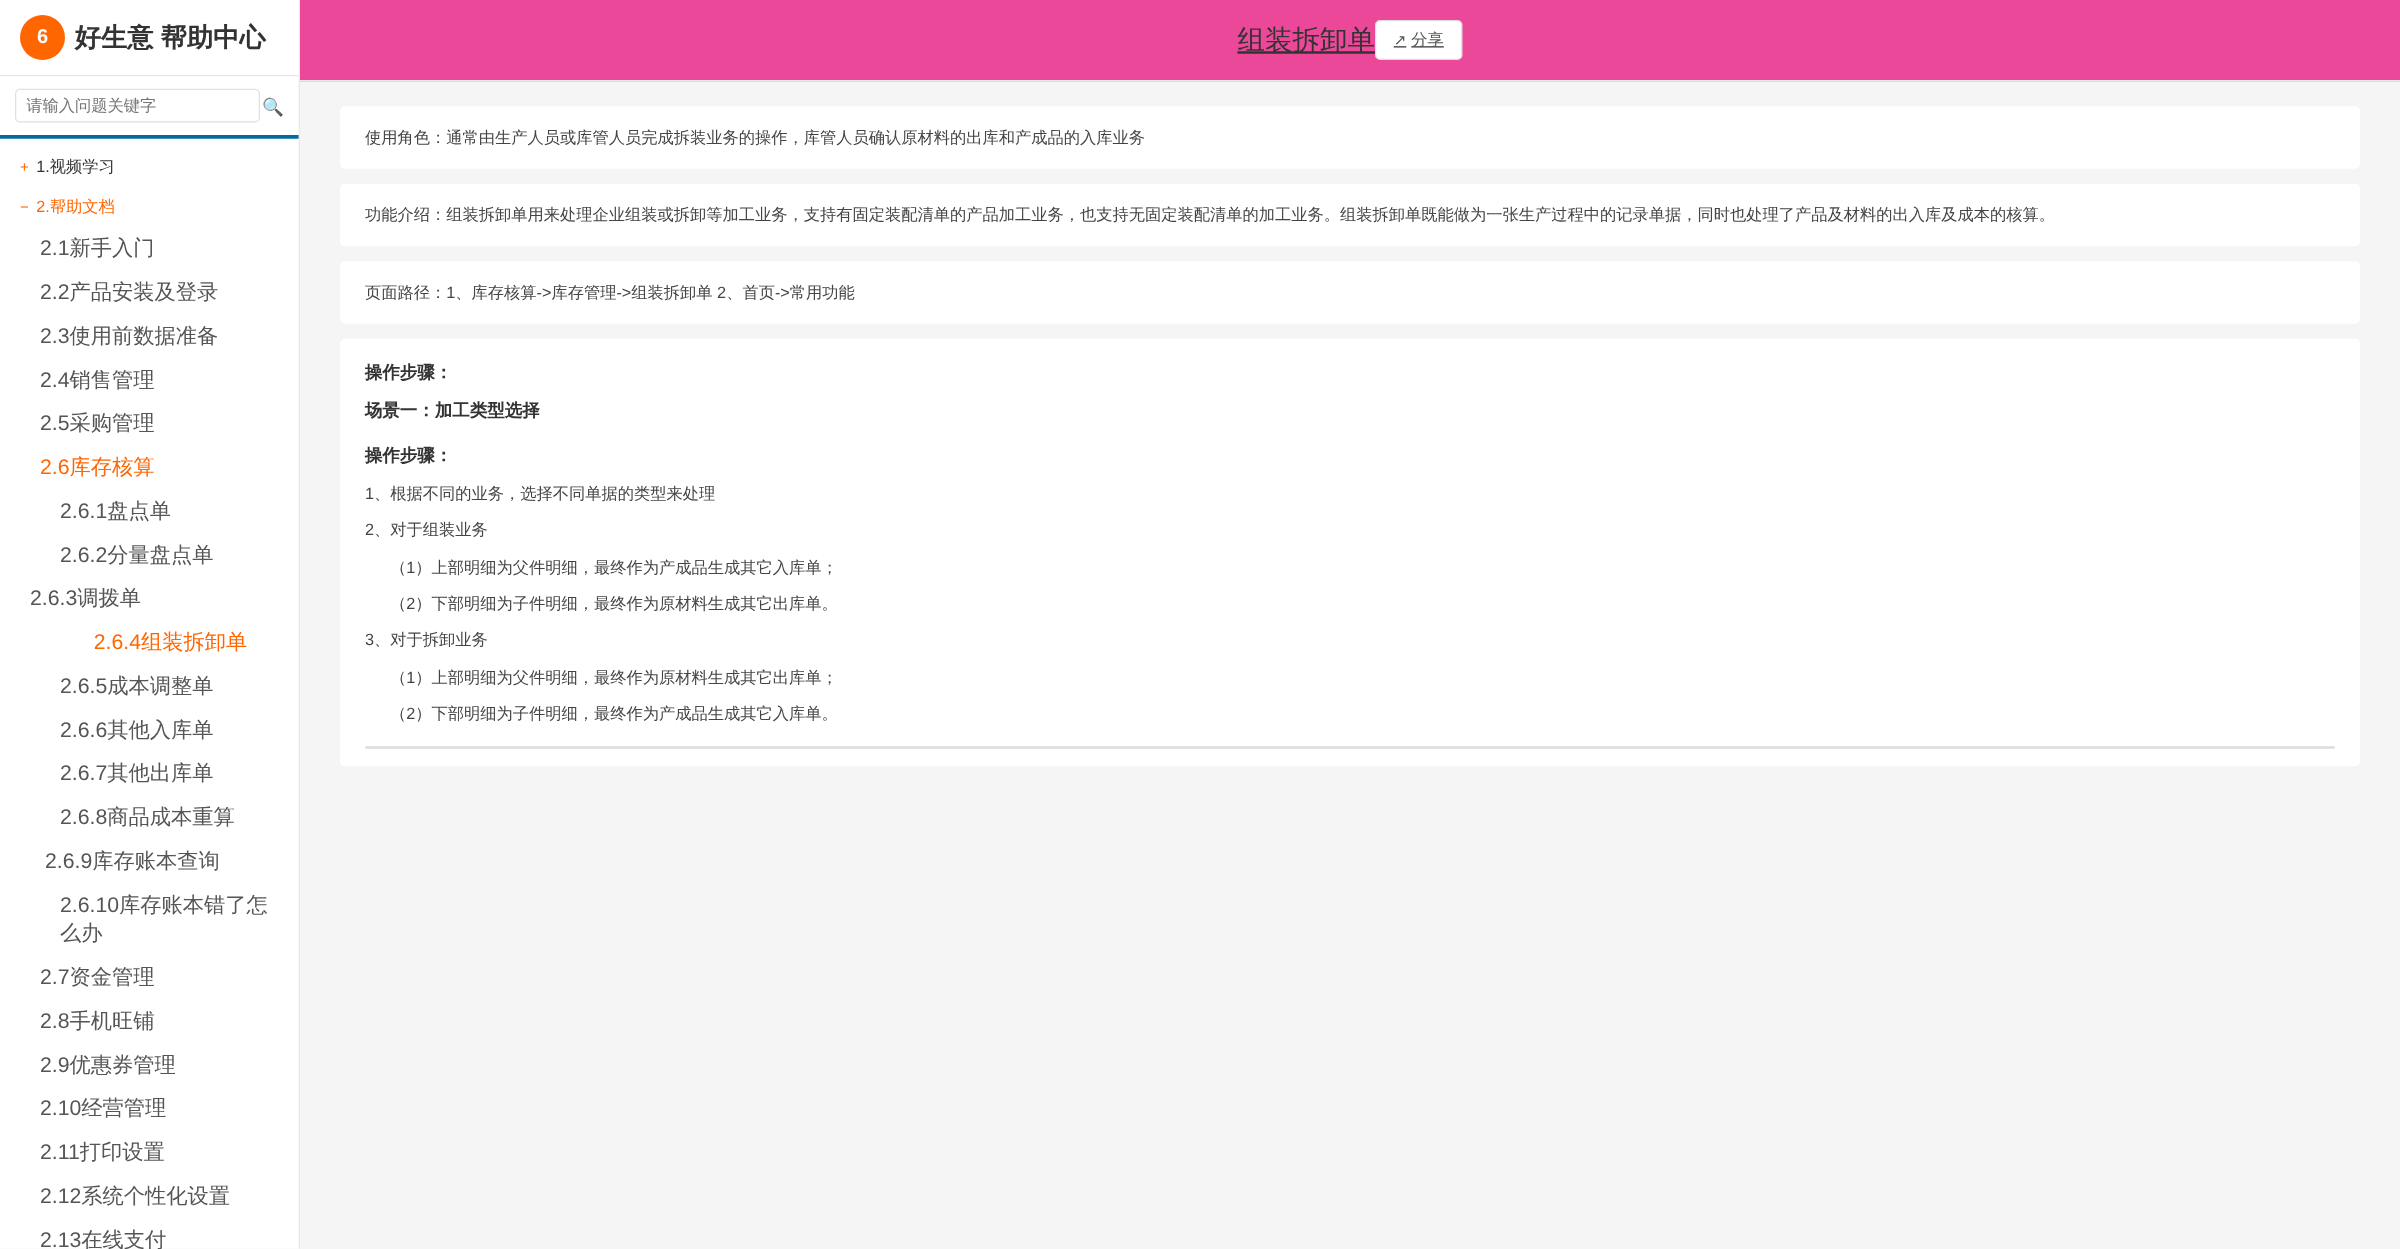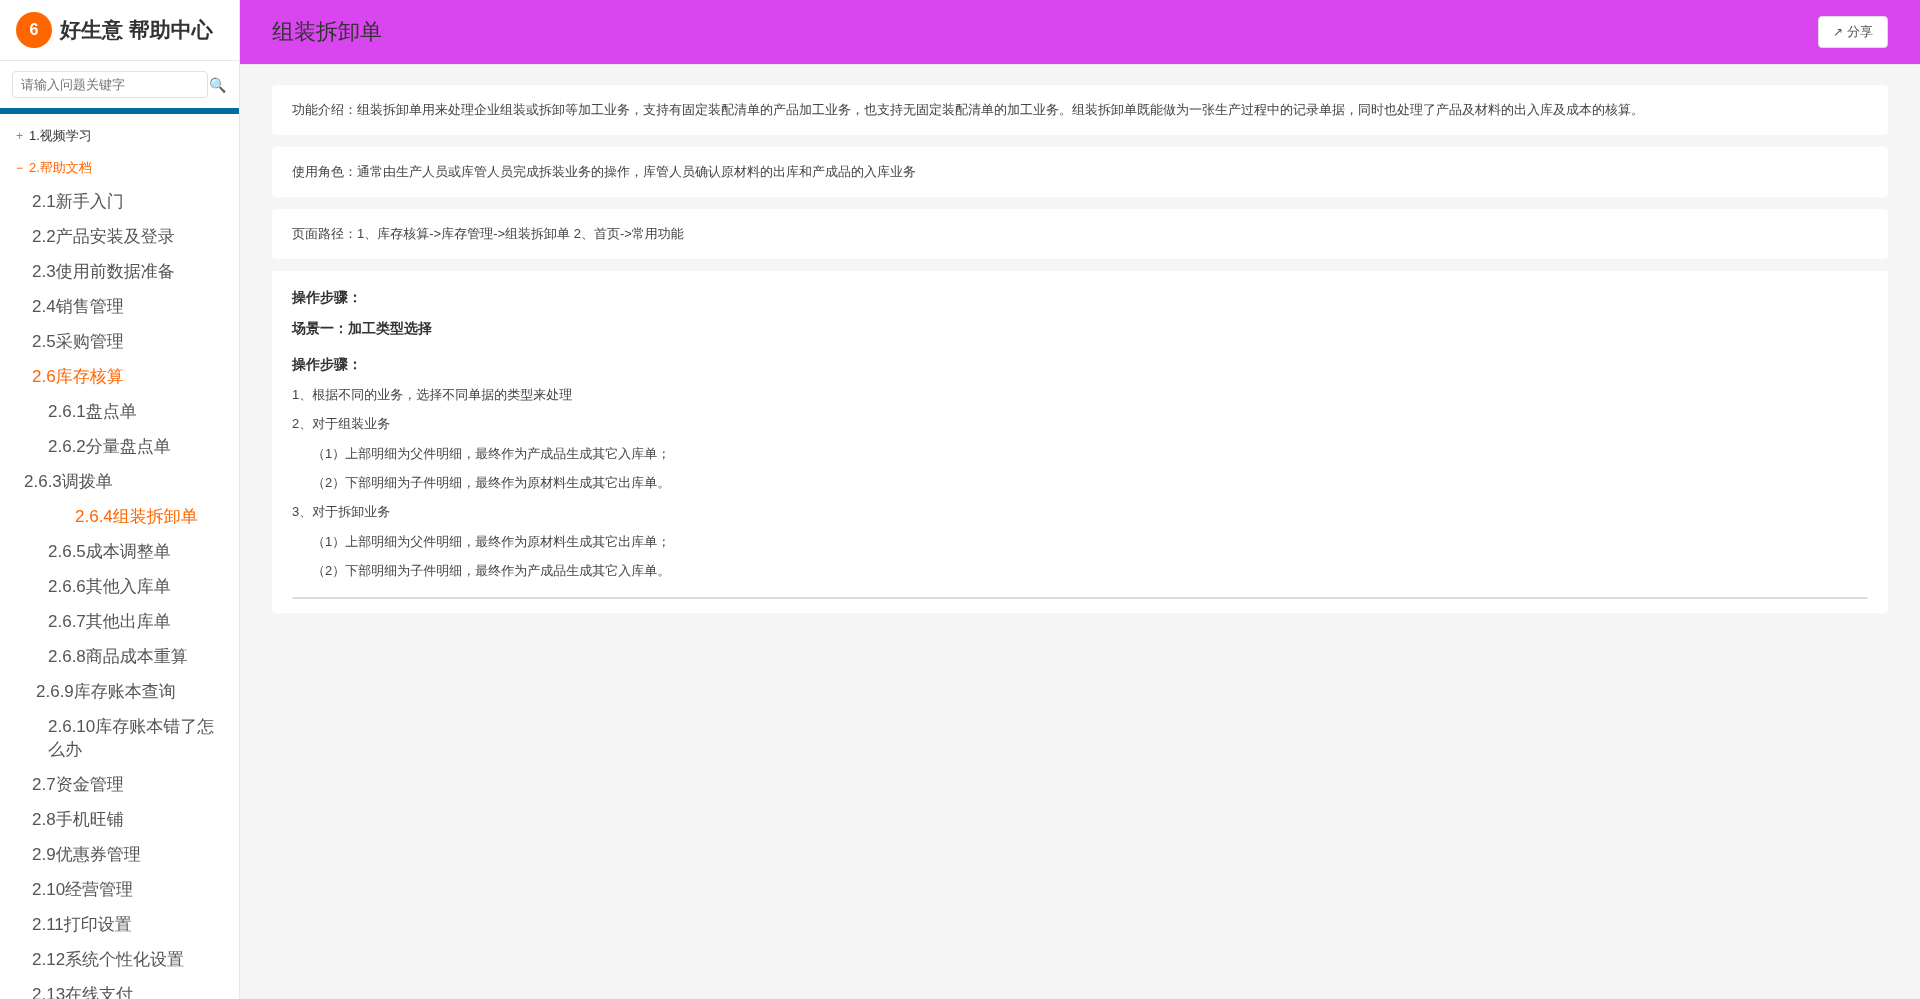--- a/index.html
+++ b/index.html
@@ -37,21 +37,21 @@
       margin-right: 8px;
       flex-shrink: 0;
     }
     .logo-text {
       font-size: 21px;
       font-weight: bold;
       color: #333;
     }
     .search-box {
       padding: 10px 12px;
-      border-bottom: 6px solid #0369a1;
+      border-bottom: 3px solid #0369a1;
       display: flex;
       align-items: center;
       gap: 2px;
     }
     .search-input {
       flex: 1;
       border: 1px solid #e0e0e0;
       border-radius: 4px;
       padding: 5px 8px;
       font-size: 13px;
@@ -86,26 +86,27 @@
     }
     .nav-sub-item.active { color: #f60; font-weight: 400; }
 
     
     .main-content {
       flex: 1;
       overflow-y: auto;
       background: #f5f5f5;
     }
     .main-header {
-      background: #d946ef;
+      background: #ec4899;
       padding: 16px 32px;
       border-bottom: 1px solid #e8e8e8;
       display: flex;
       align-items: center;
-      justify-content: space-between;
+      justify-content: center;
+      text-decoration: underline;
     }
     .page-title {
       font-size: 22px;
       font-weight: 500;
       color: #333;
     }
     .share-btn {
       display: flex;
       align-items: center;
       gap: 4px;
@@ -280,25 +281,25 @@
     <h1 class="page-title">组装拆卸单</h1>
     <button class="share-btn">
       <span style="font-size:12px;">↗</span>
       <span>分享</span>
     </button>
   </div>
 
   <div class="content-area">
 
     <div class="info-box">
+      <span>使用角色：通常由生产人员或库管人员完成拆装业务的操作，库管人员确认原材料的出库和产成品的入库业务</span>
+    </div>
+
+    <div class="info-box">
       <span>功能介绍：组装拆卸单用来处理企业组装或拆卸等加工业务，支持有固定装配清单的产品加工业务，也支持无固定装配清单的加工业务。组装拆卸单既能做为一张生产过程中的记录单据，同时也处理了产品及材料的出入库及成本的核算。</span>
-    </div>
-
-    <div class="info-box">
-      <span>使用角色：通常由生产人员或库管人员完成拆装业务的操作，库管人员确认原材料的出库和产成品的入库业务</span>
     </div>
 
     <div class="info-box">
       <span>页面路径：1、库存核算-&gt;库存管理-&gt;组装拆卸单 2、首页-&gt;常用功能</span>
     </div>
 
     <div class="info-box">
       <div class="content-body">
         <div class="section-title step-para">操作步骤：</div>
         <div class="section-title step-para" style="color:#333;font-weight:bold;">场景一：加工类型选择</div>

